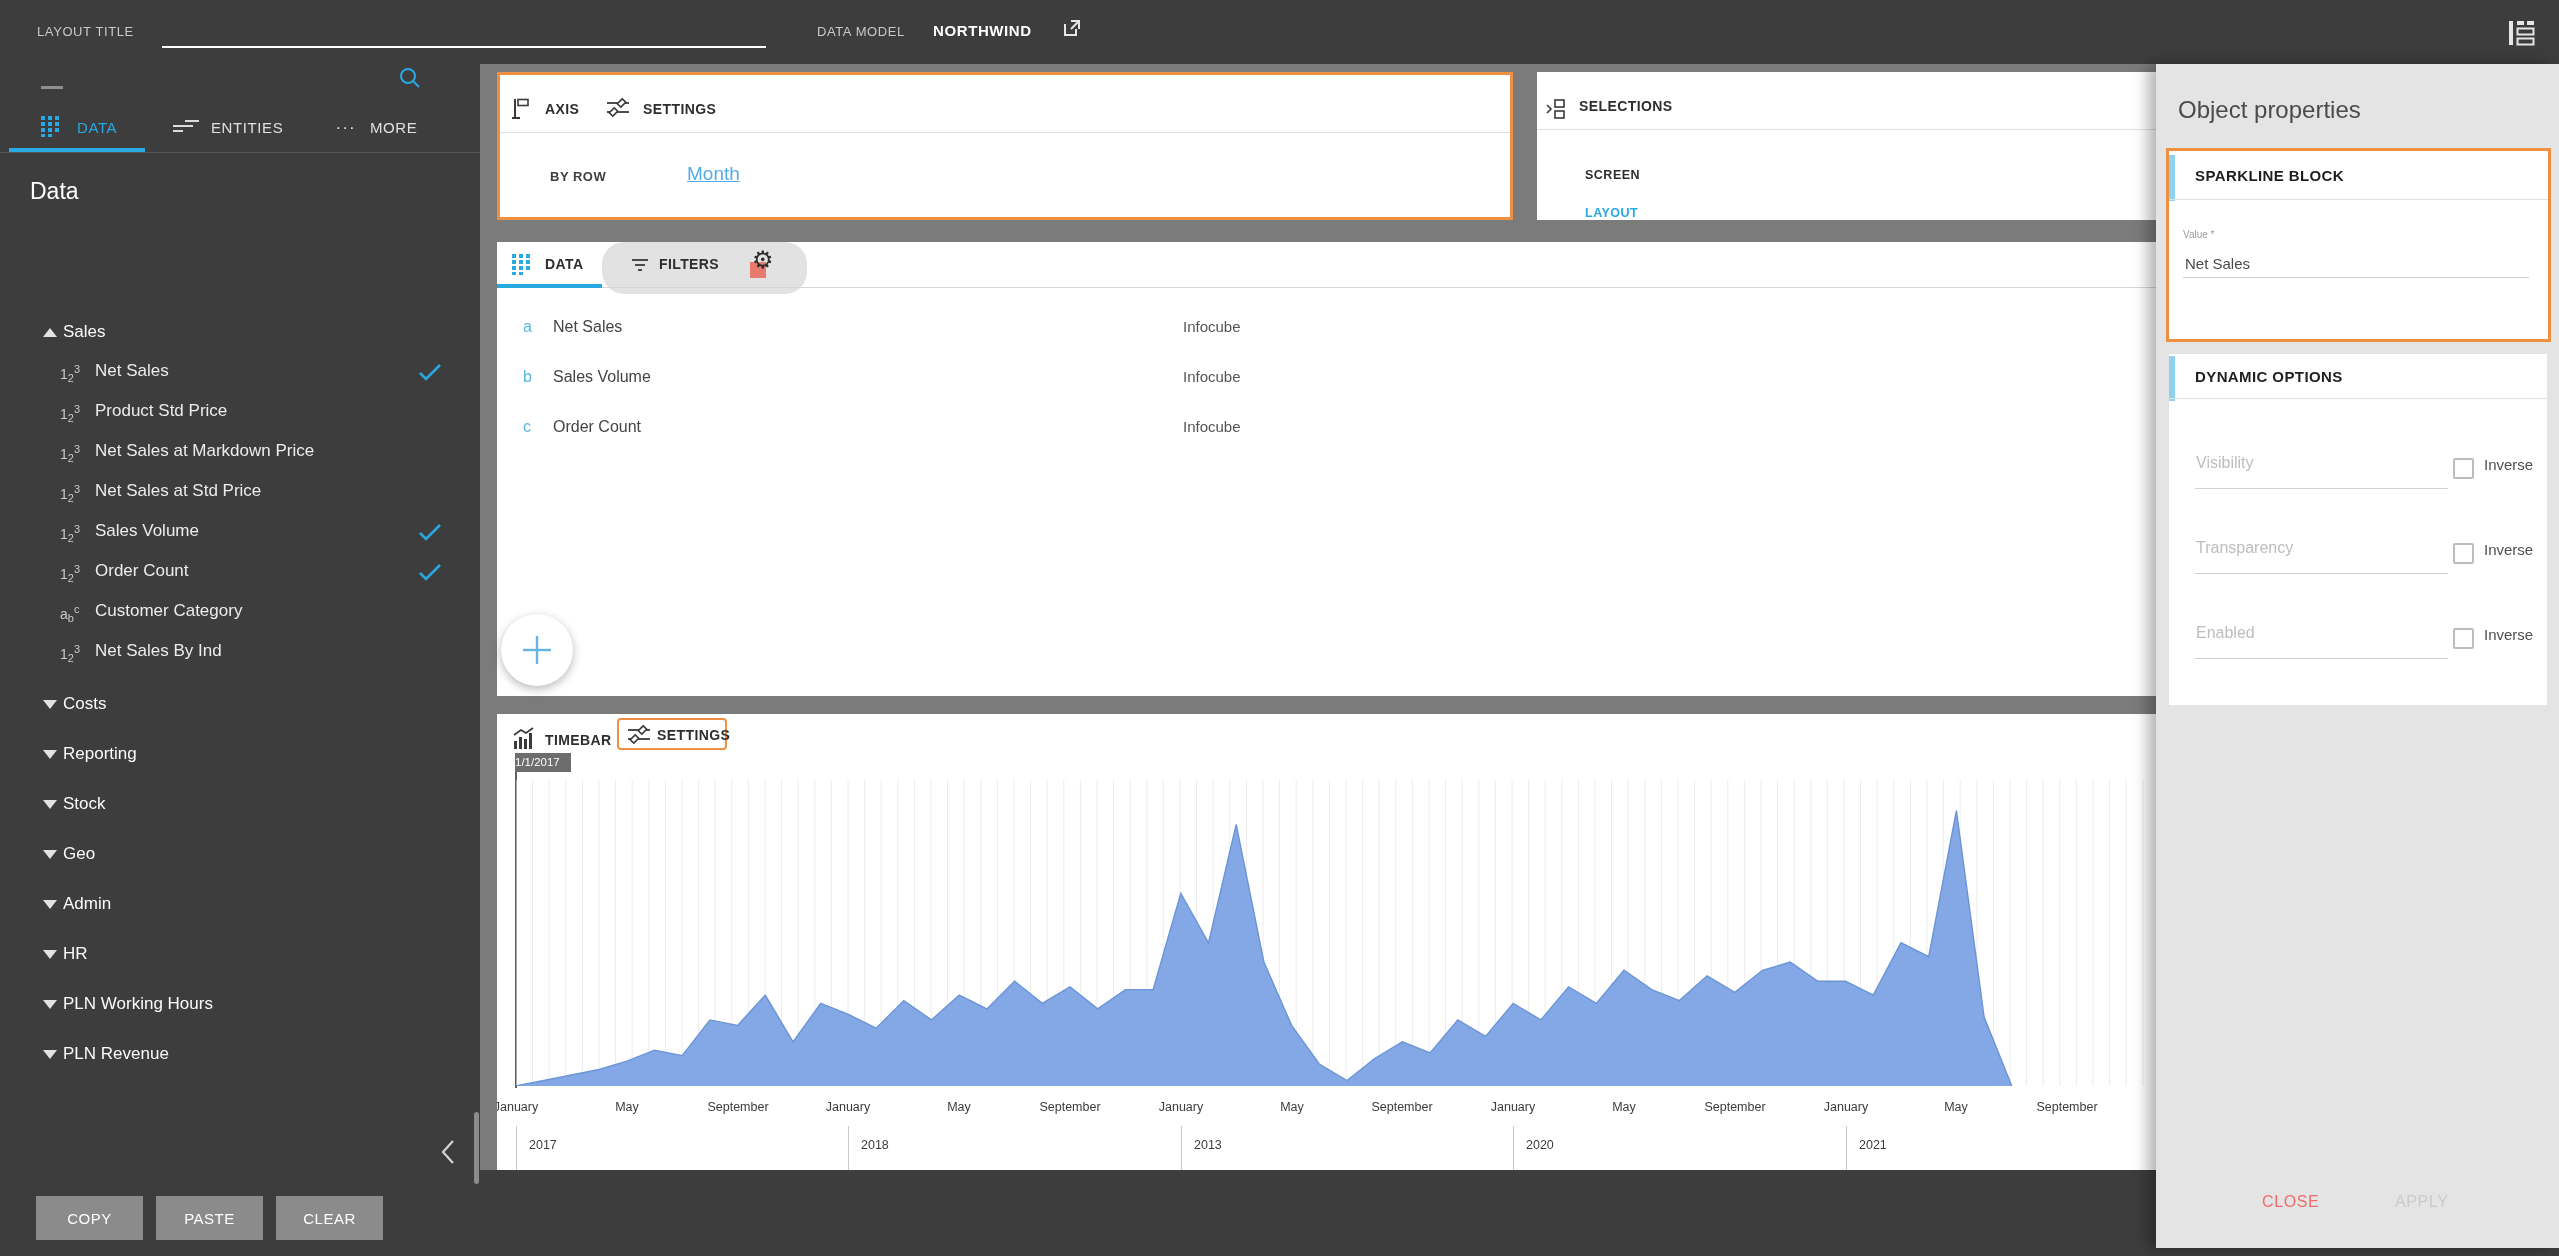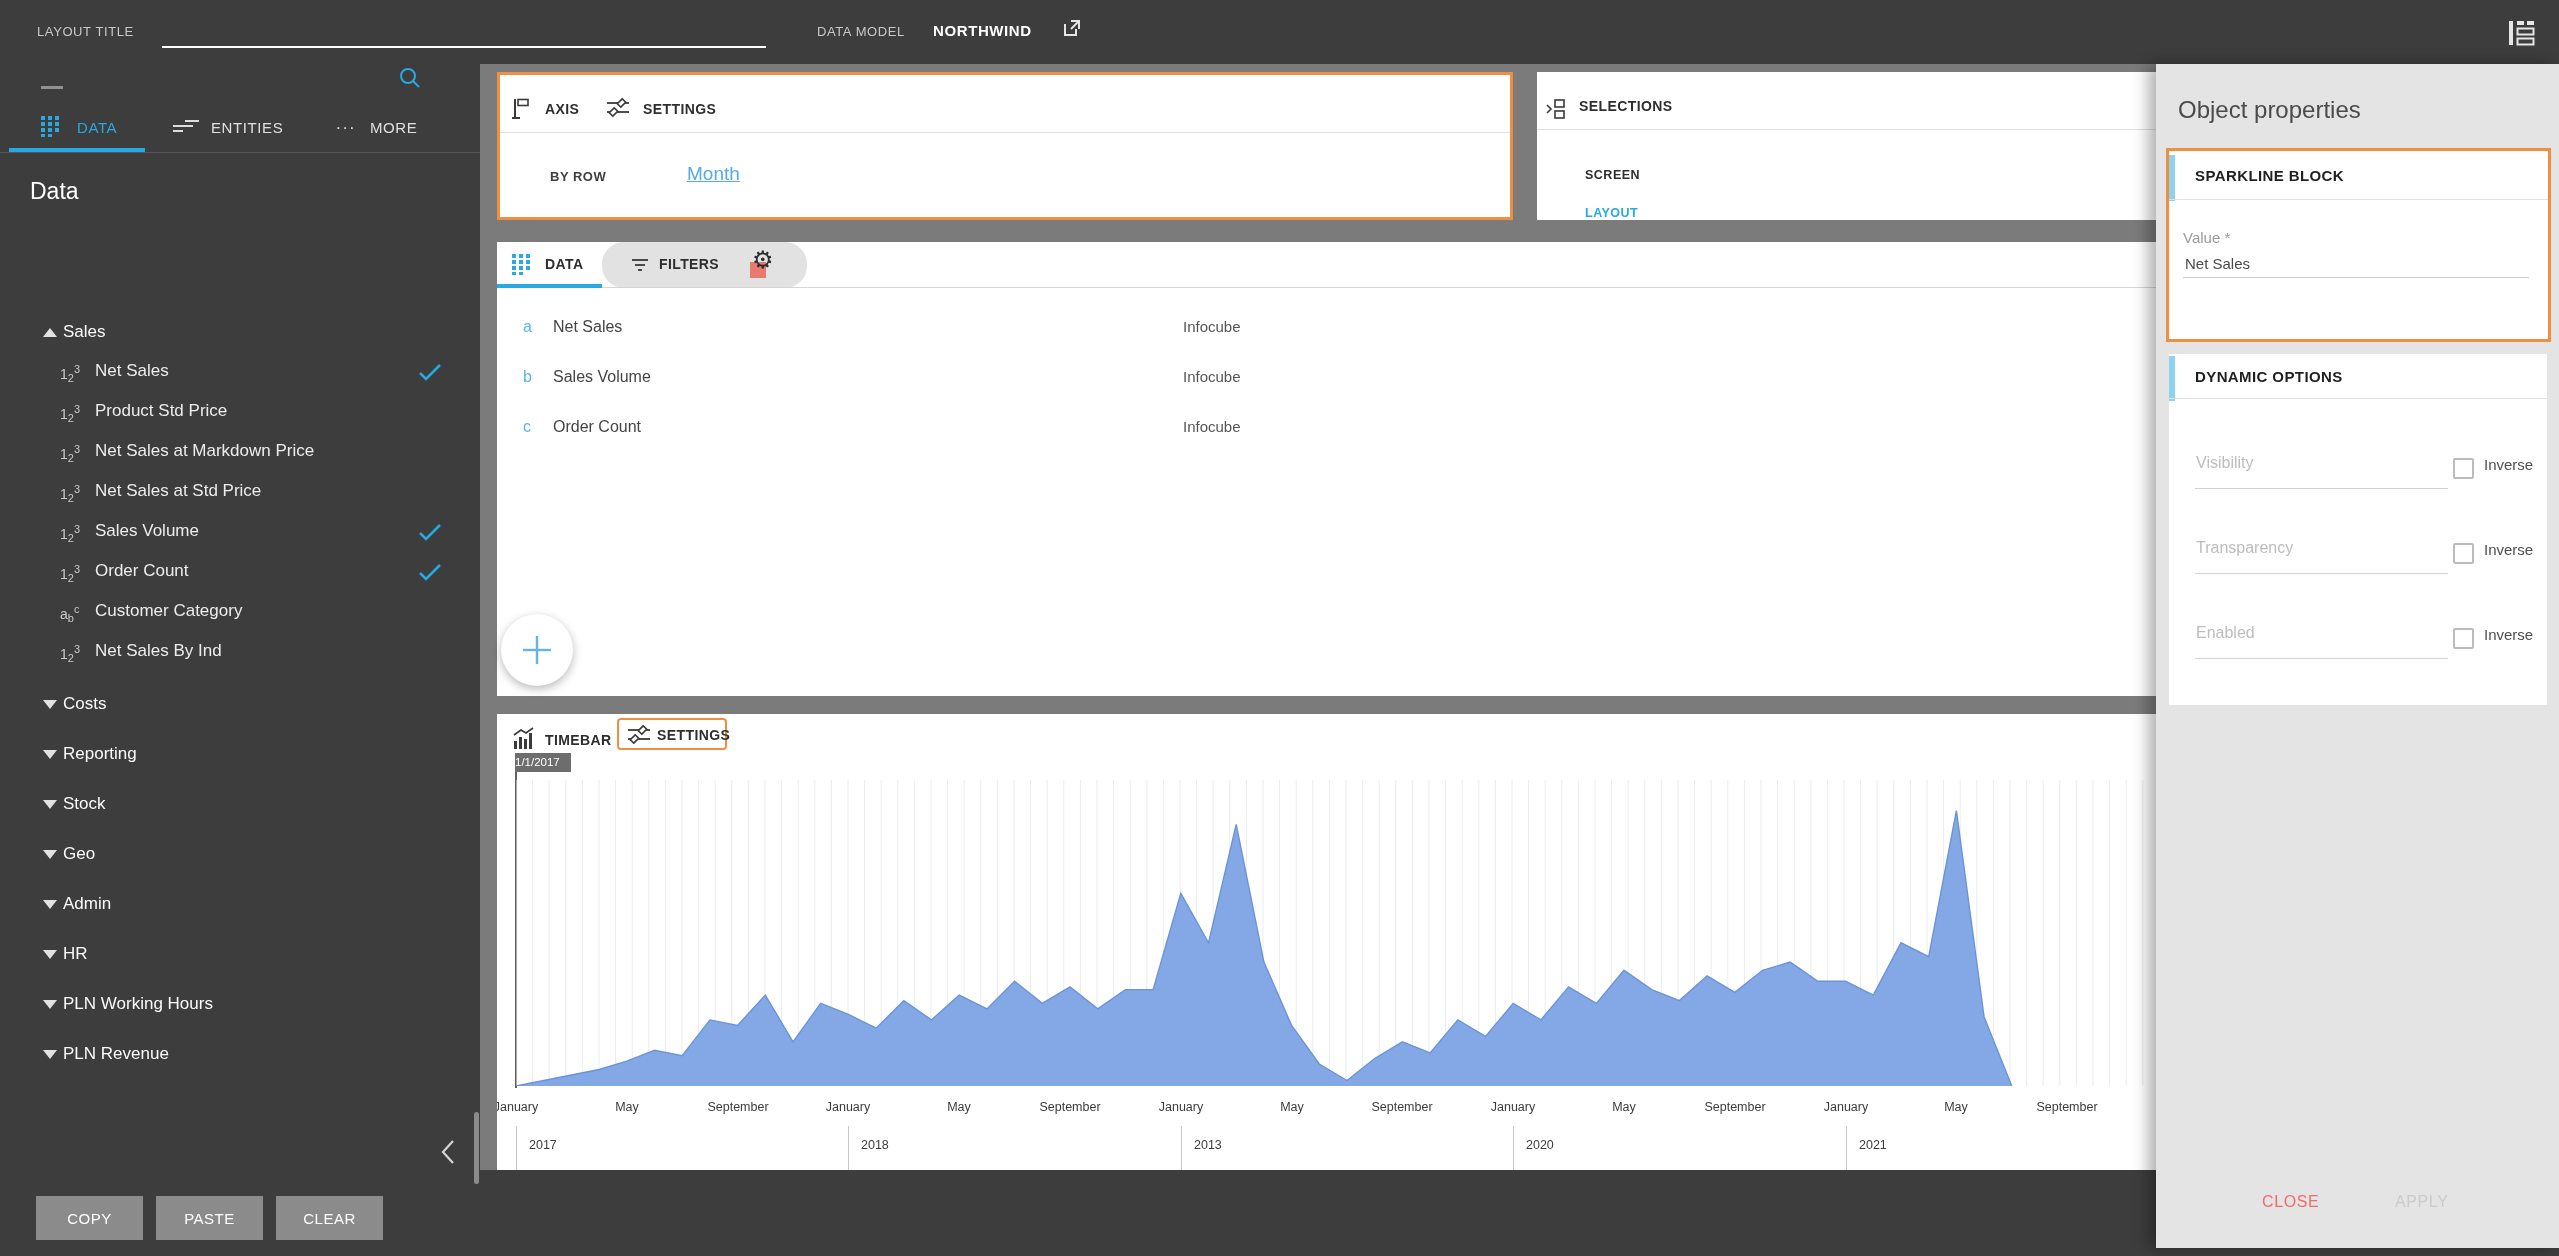--- a/index.html
+++ b/index.html
@@ -215,21 +215,21 @@
         <rect x="9" y="13" width="9" height="7" fill="none" stroke="#3a3a3a" stroke-width="1.6"></rect>
       </svg>
       <span class="abs tab-label" style="left:42px;top:26px;">SELECTIONS</span>
       <div class="abs hdiv" style="left:0;top:57px;width:619px;"></div>
       <div class="abs bold" style="left:48px;top:96px;font-size:12.5px;color:#2e2e2e;letter-spacing:.5px;cursor:pointer;">SCREEN</div>
       <div class="abs bold" style="left:48px;top:134px;font-size:12.5px;color:#29a9e1;letter-spacing:.5px;cursor:pointer;">LAYOUT</div>
     </div>
 
     <div class="abs panel" style="left:17px;top:178px;width:1659px;height:454px;">
       <div class="abs" style="left:0;top:0;width:1659px;height:46px;">
-        <div class="abs" style="left:105px;top:0;width:205px;height:46px;background:#e2e2e2;cursor:pointer;border-radius:22px;">
+        <div class="abs" style="left:105px;top:0;width:205px;height:52px;background:#e2e2e2;cursor:pointer;border-radius:22px;">
           <svg class="abs" style="left:28px;top:15px;" width="20" height="16" viewBox="0 0 20 16">
             <line x1="2" y1="3" x2="18" y2="3" stroke="#3a3a3a" stroke-width="1.8"></line>
             <line x1="5" y1="8" x2="15" y2="8" stroke="#3a3a3a" stroke-width="1.8"></line>
             <line x1="8" y1="13" x2="12" y2="13" stroke="#3a3a3a" stroke-width="1.8"></line>
           </svg>
           <span class="abs tab-label" style="left:57px;top:14px;">FILTERS</span>
           <div class="abs" style="left:148px;top:20px;width:16px;height:16px;background:#e87b6e;"></div>
           <span class="abs" style="left:150px;top:4px;font-size:24px;color:#2e2e2e;cursor:pointer;">⚙</span>
         </div>
         <div class="abs" style="left:0;top:0;width:105px;height:46px;background:#fff;cursor:pointer;">
@@ -442,21 +442,21 @@
     </div>
   </div>
 
   <div class="abs" style="left:2156px;top:64px;width:403px;height:1184px;background:#e4e4e4;box-shadow:-8px 0 14px rgba(0,0,0,.30);">
     <div class="abs" style="left:22px;top:32px;font-size:24px;color:#4b4b4b;">Object properties</div>
 
     <div class="abs" style="left:10px;top:84px;width:385px;height:194px;background:#fff;border:3px solid #ee8f41;box-sizing:border-box;">
       <div class="abs" style="left:0;top:4px;width:6px;height:46px;background:#8ed2f0;"></div>
       <div class="abs bold" style="left:26px;top:16px;font-size:15px;color:#1f1f1f;letter-spacing:.4px;">SPARKLINE BLOCK</div>
       <div class="abs hdiv" style="left:0;top:48px;width:379px;"></div>
-      <div class="abs" style="left:14px;top:78px;font-size:15px;color:#9b9b9b;">Value *</div>
+      <div class="abs" style="left:14px;top:78px;font-size:10px;color:#9b9b9b;">Value *</div>
       <input class="abs" style="left: 14px; top: 98px; width: 342px; height: 26px; border-top: none; border-right: none; border-left: none; border-image: initial; outline: none; border-bottom: 1px solid rgb(207, 207, 207); font-size: 15px; color: rgb(74, 74, 74); background: transparent;" value="Net Sales">
     </div>
 
     <div class="abs" style="left:13px;top:290px;width:378px;height:351px;background:#fff;">
       <div class="abs" style="left:0;top:2px;width:6px;height:45px;background:#8ed2f0;"></div>
       <div class="abs bold" style="left:26px;top:14px;font-size:15px;color:#1f1f1f;letter-spacing:.4px;">DYNAMIC OPTIONS</div>
       <div class="abs hdiv" style="left:0;top:44px;width:378px;"></div>
       <div id="dyn-rows">
           <div class=" opt-label" style="position: absolute; left: 27px; top: 100px; cursor: text;">Visibility</div>
           <div class=" underline-field" style="position: absolute; left: 26px; top: 134px; width: 253px;"></div>

